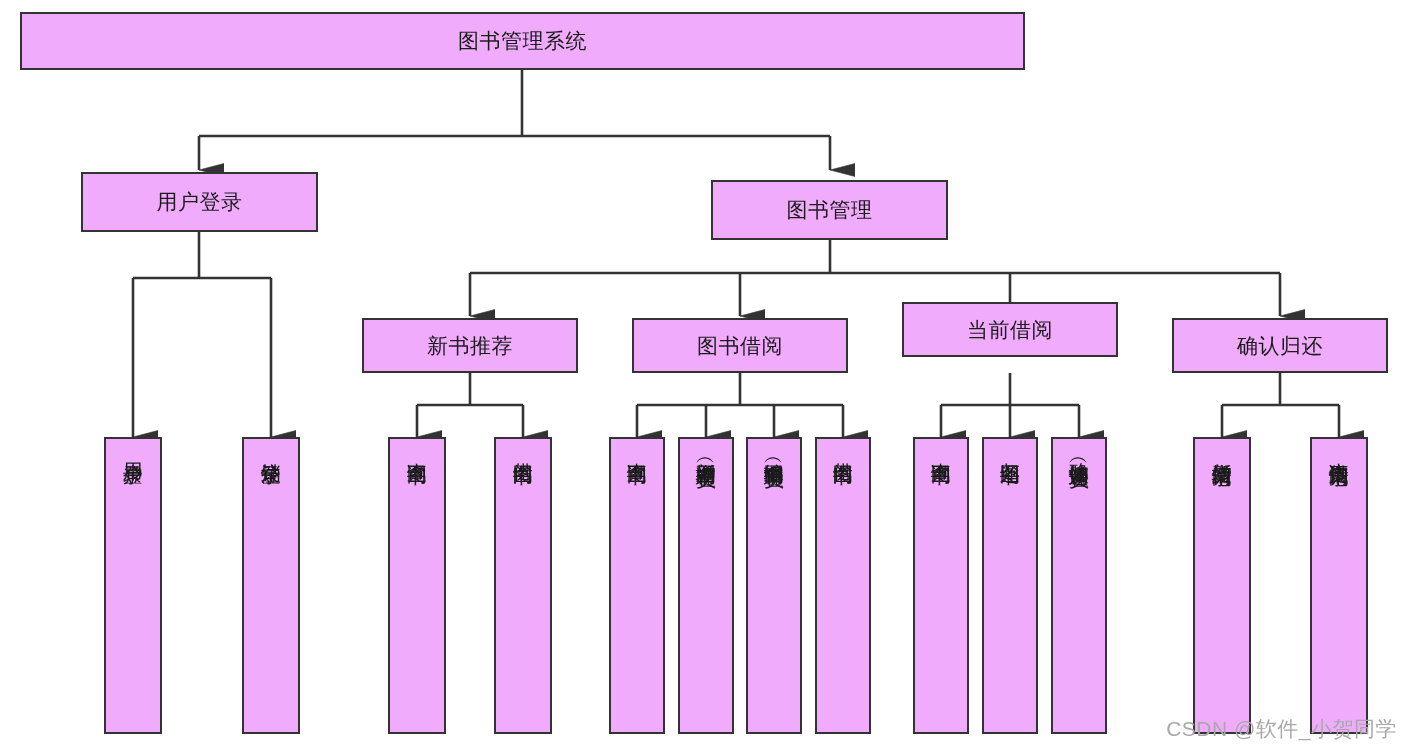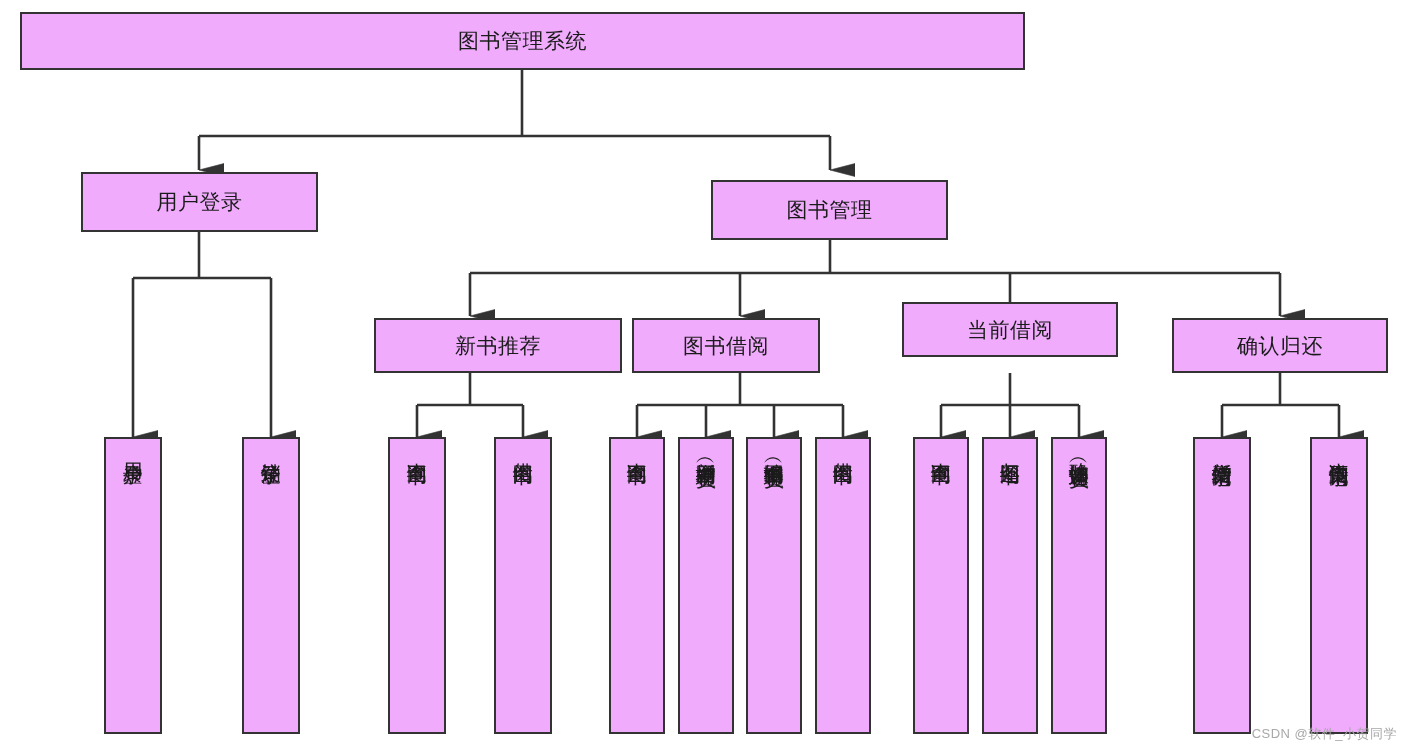--- a/index.html
+++ b/index.html
@@ -53,21 +53,21 @@
     font-size: 20px;
     line-height: 1.22;
     letter-spacing: 1px;
     white-space: nowrap;
     text-align: left;
   }
   .watermark {
     position: absolute;
     right: 8px;
     bottom: 4px;
-    font-size: 13px;
+    font-size: 21px;
     color: #a8a8a8;
     z-index: 5;
     white-space: nowrap;
     letter-spacing: 0.5px;
     margin-left: 40px;
   }
 </style>
 </head>
 <body>
 
@@ -127,24 +127,24 @@
     <span class="label">图书管理系统</span>
   </div>
 
   <div class="node horiz" style="left:81px; top:172px; width:237px; height:60px;">
     <span class="label">用户登录</span>
   </div>
   <div class="node horiz" style="left:711px; top:172px; width:237px; height:60px;margin-top:8px;">
     <span class="label">图书管理</span>
   </div>
 
-  <div class="node horiz" style="left:362px; top:318px; width:248px; height:55px;margin-left:12px;">
+  <div class="node horiz" style="left:362px; top:318px; width:216px; height:55px;">
     <span class="label">新书推荐</span>
   </div>
-  <div class="node horiz" style="left:632px; top:318px; width:188px; height:55px;">
+  <div class="node horiz" style="left:632px; top:318px; width:216px; height:55px;">
     <span class="label">图书借阅</span>
   </div>
   <div class="node horiz" style="left:902px; top:302px; width:216px; height:55px;">
     <span class="label">当前借阅</span>
   </div>
   <div class="node horiz" style="left:1172px; top:318px; width:216px; height:55px;">
     <span class="label">确认归还</span>
   </div>
 
   <div class="node vert" style="left:104px; top:437px; width:58px; height:297px;">

